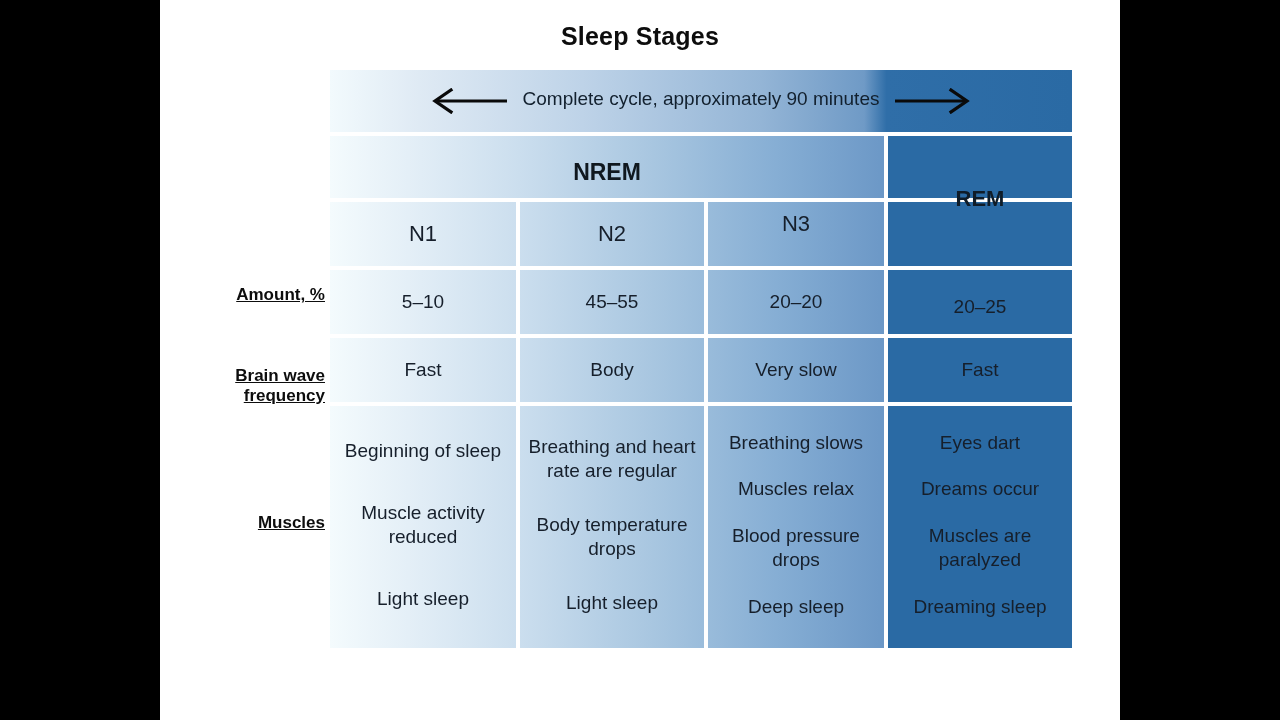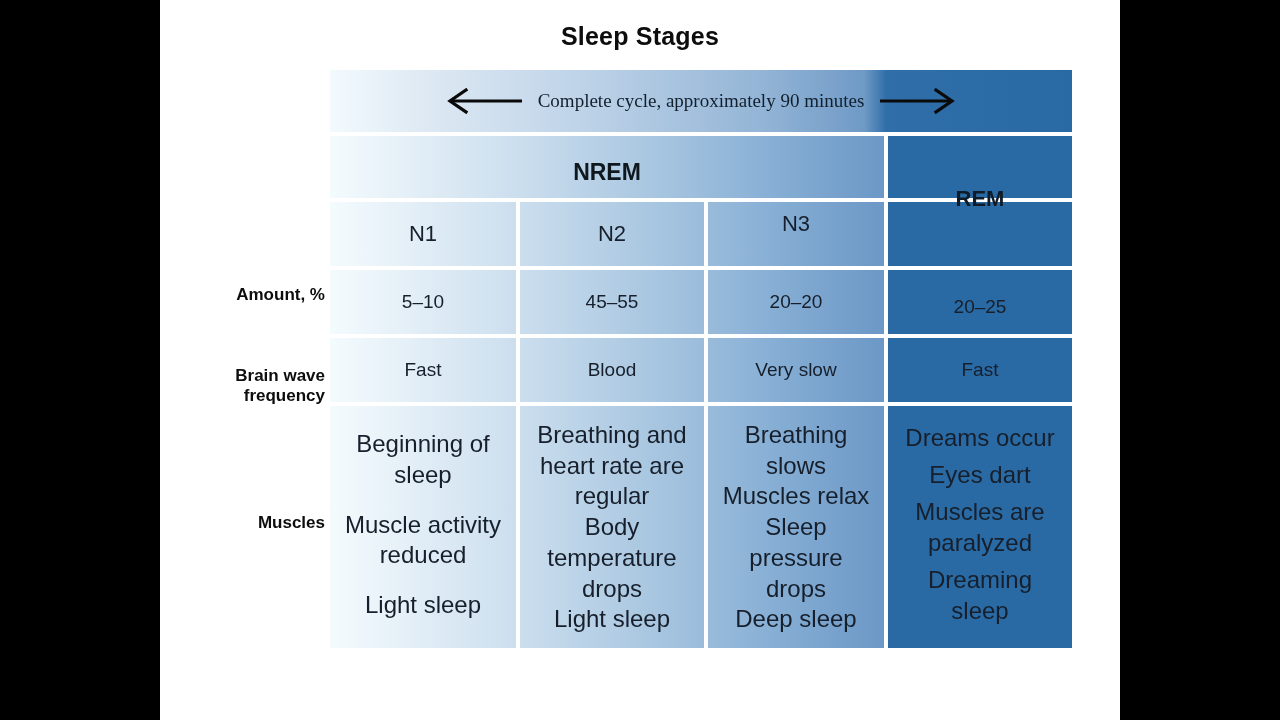--- a/index.html
+++ b/index.html
@@ -74,25 +74,24 @@
         #94b5d6 58%,
         #6f9ac6 72%,
         #2f6ea8 75%,
         #2a6aa4 100%);
     display: flex;
     align-items: center;
     justify-content: center;
   }
   .banner-inner {
     display: flex;
-    align-items: center;
+    align-items: flex-start;
     gap: 14px;
     width: 100%;
     justify-content: center;
-    font-family: Liberation Serif, serif;
   }
   #banner-text {
     font-size: 19px;
     color: #12202e;
     white-space: nowrap;
   }
   .arrow-svg { display: block; }
 
   
   #grid {
@@ -166,35 +165,36 @@
   .cell.rem-head {
     font-size: 22px;
     font-weight: bold;
     color: #0f1c28;
     border-radius: 28px;
   }
   .feat {
     flex-direction: column;
     justify-content: space-around;
     padding: 14px 8px 18px 8px;
-    font-size: 24px;
+    font-size: 19px;
   }
   .feat > div { width: 100%; }
 
   
   .rowlabel {
     position: absolute;
     text-align: right;
     font-weight: bold;
     font-size: 17px;
     color: #0d0d0d;
     line-height: 1.2;
     display: flex;
     align-items: center;
     justify-content: flex-end;
+    text-decoration: underline;
   }
 </style>
 </head>
 <body>
 
 <div id="stage">
 
   <div class="bar-left"></div>
   <div class="bar-right"></div>
 
@@ -250,46 +250,46 @@
         <div class="cell header-sub" style="left:0px; top:70px; width:186px; height:64px;">N1</div>
         <div class="cell header-sub" style="left:190px; top:70px; width:184px; height:64px;">N2</div>
         <div class="cell header-sub" style="left:378px; top:70px; width:176px; height:44px;">N3</div>
 
         <div class="cell" style="left:0px; top:138px; width:186px; height:64px;">5–10</div>
         <div class="cell" style="left:190px; top:138px; width:184px; height:64px;">45–55</div>
         <div class="cell" style="left:378px; top:138px; width:176px; height:64px;">20–20</div>
         <div class="cell" style="left:558px; top:143px; width:184px; height:64px;">20–25</div>
 
         <div class="cell" style="left:0px; top:206px; width:186px; height:64px;">Fast</div>
-        <div class="cell" style="left:190px; top:206px; width:184px; height:64px;">Blood</div>
+        <div class="cell" style="left:190px; top:206px; width:184px; height:64px;">Body</div>
         <div class="cell" style="left:378px; top:206px; width:176px; height:64px;">Very slow</div>
         <div class="cell" style="left:558px; top:206px; width:184px; height:64px;">Fast</div>
 
         <div class="cell feat" style="left:0px; top:274px; width:186px; height:242px;">
           <div>Beginning of sleep</div>
           <div>Muscle activity reduced</div>
           <div>Light sleep</div>
         </div>
 
         <div class="cell feat" style="left:190px; top:274px; width:184px; height:242px;">
           <div>Breathing and heart rate are regular</div>
           <div>Body temperature drops</div>
           <div>Light sleep</div>
         </div>
 
         <div class="cell feat" style="left:378px; top:274px; width:176px; height:242px;">
           <div>Breathing slows</div>
           <div>Muscles relax</div>
-          <div>Sleep pressure drops</div>
+          <div>Blood pressure drops</div>
           <div>Deep sleep</div>
         </div>
 
         <div class="cell feat" style="left:558px; top:274px; width:184px; height:242px;">
+          <div>Eyes dart</div>
           <div>Dreams occur</div>
-          <div>Eyes dart</div>
           <div>Muscles are paralyzed</div>
           <div>Dreaming sleep</div>
         </div>
 
       </div>
     </div>
   </div>
 </div>
 
 </body></html>

